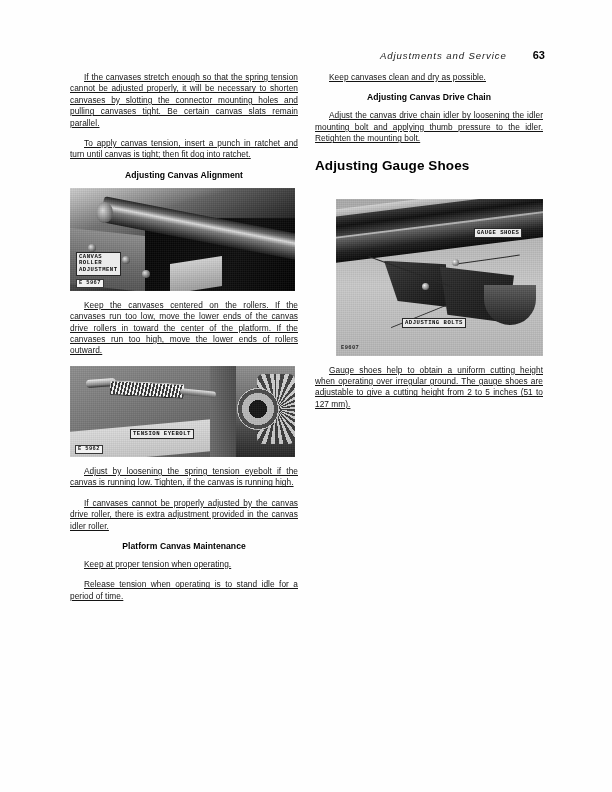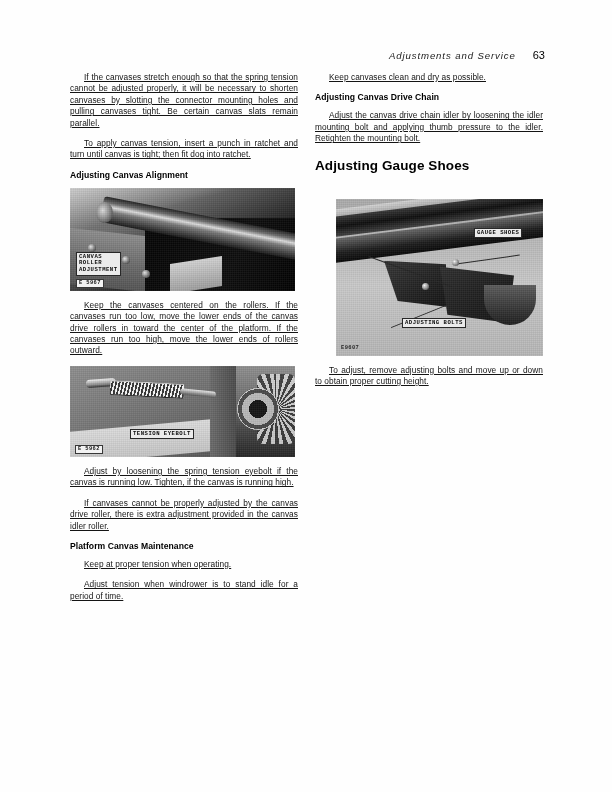--- a/index.html
+++ b/index.html
@@ -33,23 +33,23 @@
     text-align: right;
     white-space: nowrap;
   }
   .runhead .title {
     font-style: italic;
     font-size: 9.6px;
     letter-spacing: 0.9px;
     color: #1a1a1a;
   }
   .runhead .pageno {
-    font-weight: normal;
+    font-weight: bold;
     font-size: 11px;
-    margin-left: 17px;
+    margin-left: 26px;
     color: #000;
   }
 
   
   .col {
     position: absolute;
     top: 72px;
     width: 228px;
   }
   .col-left  { left: 70px; }
@@ -76,20 +76,21 @@
     color: #141414;
   }
 
   h3.subhead {
     margin: 8px 0 7px 0;
     font-size: 8.6px;
     font-weight: bold;
     line-height: 11px;
     color: #000;
     letter-spacing: 0.05px;
+    text-align: center;
   }
 
   h2.mainhead {
     margin: 13px 0 25px 0;
     font-size: 13.5px;
     font-weight: bold;
     line-height: 16px;
     color: #000;
     letter-spacing: 0.1px;
   }
@@ -374,21 +375,21 @@
       <div class="callout" style="left:60px; top:63px;">TENSION EYEBOLT</div>
       <div class="photo-code" style="left:5px; top:79px;">E 5962</div>
     </div>
 
     <p class="body">Adjust by loosening the spring tension eyebolt if the canvas is running low. Tighten, if the canvas is running high.</p>
     <p class="body">If canvases cannot be properly adjusted by the canvas drive roller, there is extra adjustment provided in the canvas idler roller.</p>
 
     <h3 class="subhead">Platform Canvas Maintenance</h3>
 
     <p class="body">Keep at proper tension when operating.</p>
-    <p class="body">Adjust tension when windrower is to stand idle for a period of time.</p>
+    <p class="body">Release tension when operating is to stand idle for a period of time.</p>
   </div>
 
   <div class="col col-right">
 
     <p class="body">Keep canvases clean and dry as possible.</p>
 
     <h3 class="subhead">Adjusting Canvas Drive Chain</h3>
 
     <p class="body">Adjust the canvas drive chain idler by loosening the idler mounting bolt and applying thumb pressure to the idler. Retighten the mounting bolt.</p>
 
@@ -405,16 +406,16 @@
       <div class="rodwire" style="left:52px; top:112px; width:86px; transform:rotate(-22deg);"></div>
       <div class="rodwire" style="left:120px; top:60px; width:64px; transform:rotate(-8deg);"></div>
       <div class="boltdot" style="left:116px; top:60px;"></div>
       <div class="boltdot" style="left:86px; top:84px;"></div>
       <div class="grain"></div>
       <div class="callout" style="left:138px; top:29px;">GAUGE SHOES</div>
       <div class="callout" style="left:66px; top:119px;">ADJUSTING BOLTS</div>
       <div class="photo-code plain" style="left:3px; top:146px;">E9607</div>
     </div>
 
-    <p class="body">To adjust, remove adjusting bolts and move up or down to obtain proper cutting height.</p>
+    <p class="body">Gauge shoes help to obtain a uniform cutting height when operating over irregular ground. The gauge shoes are adjustable to give a cutting height from 2 to 5 inches (51 to 127 mm).</p>
   </div>
 
 </div>
 
 </body></html>

